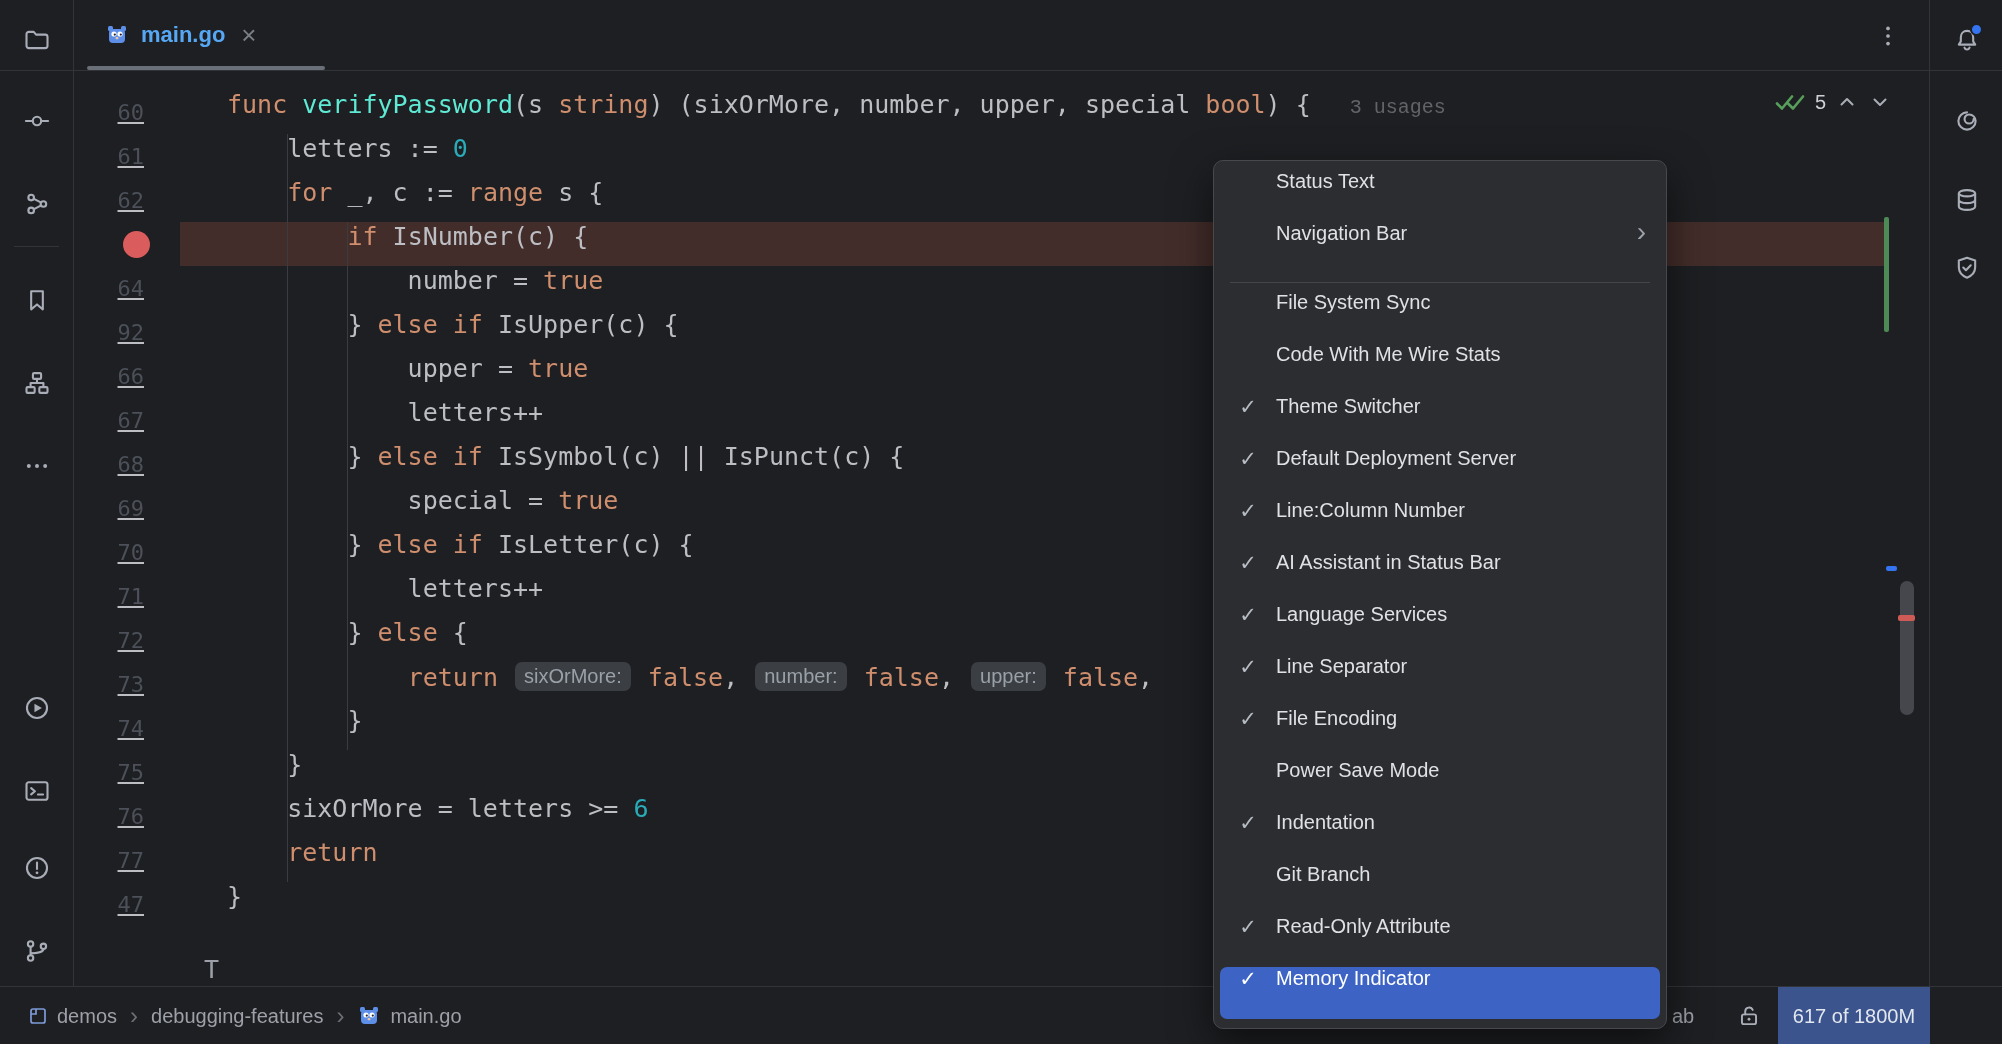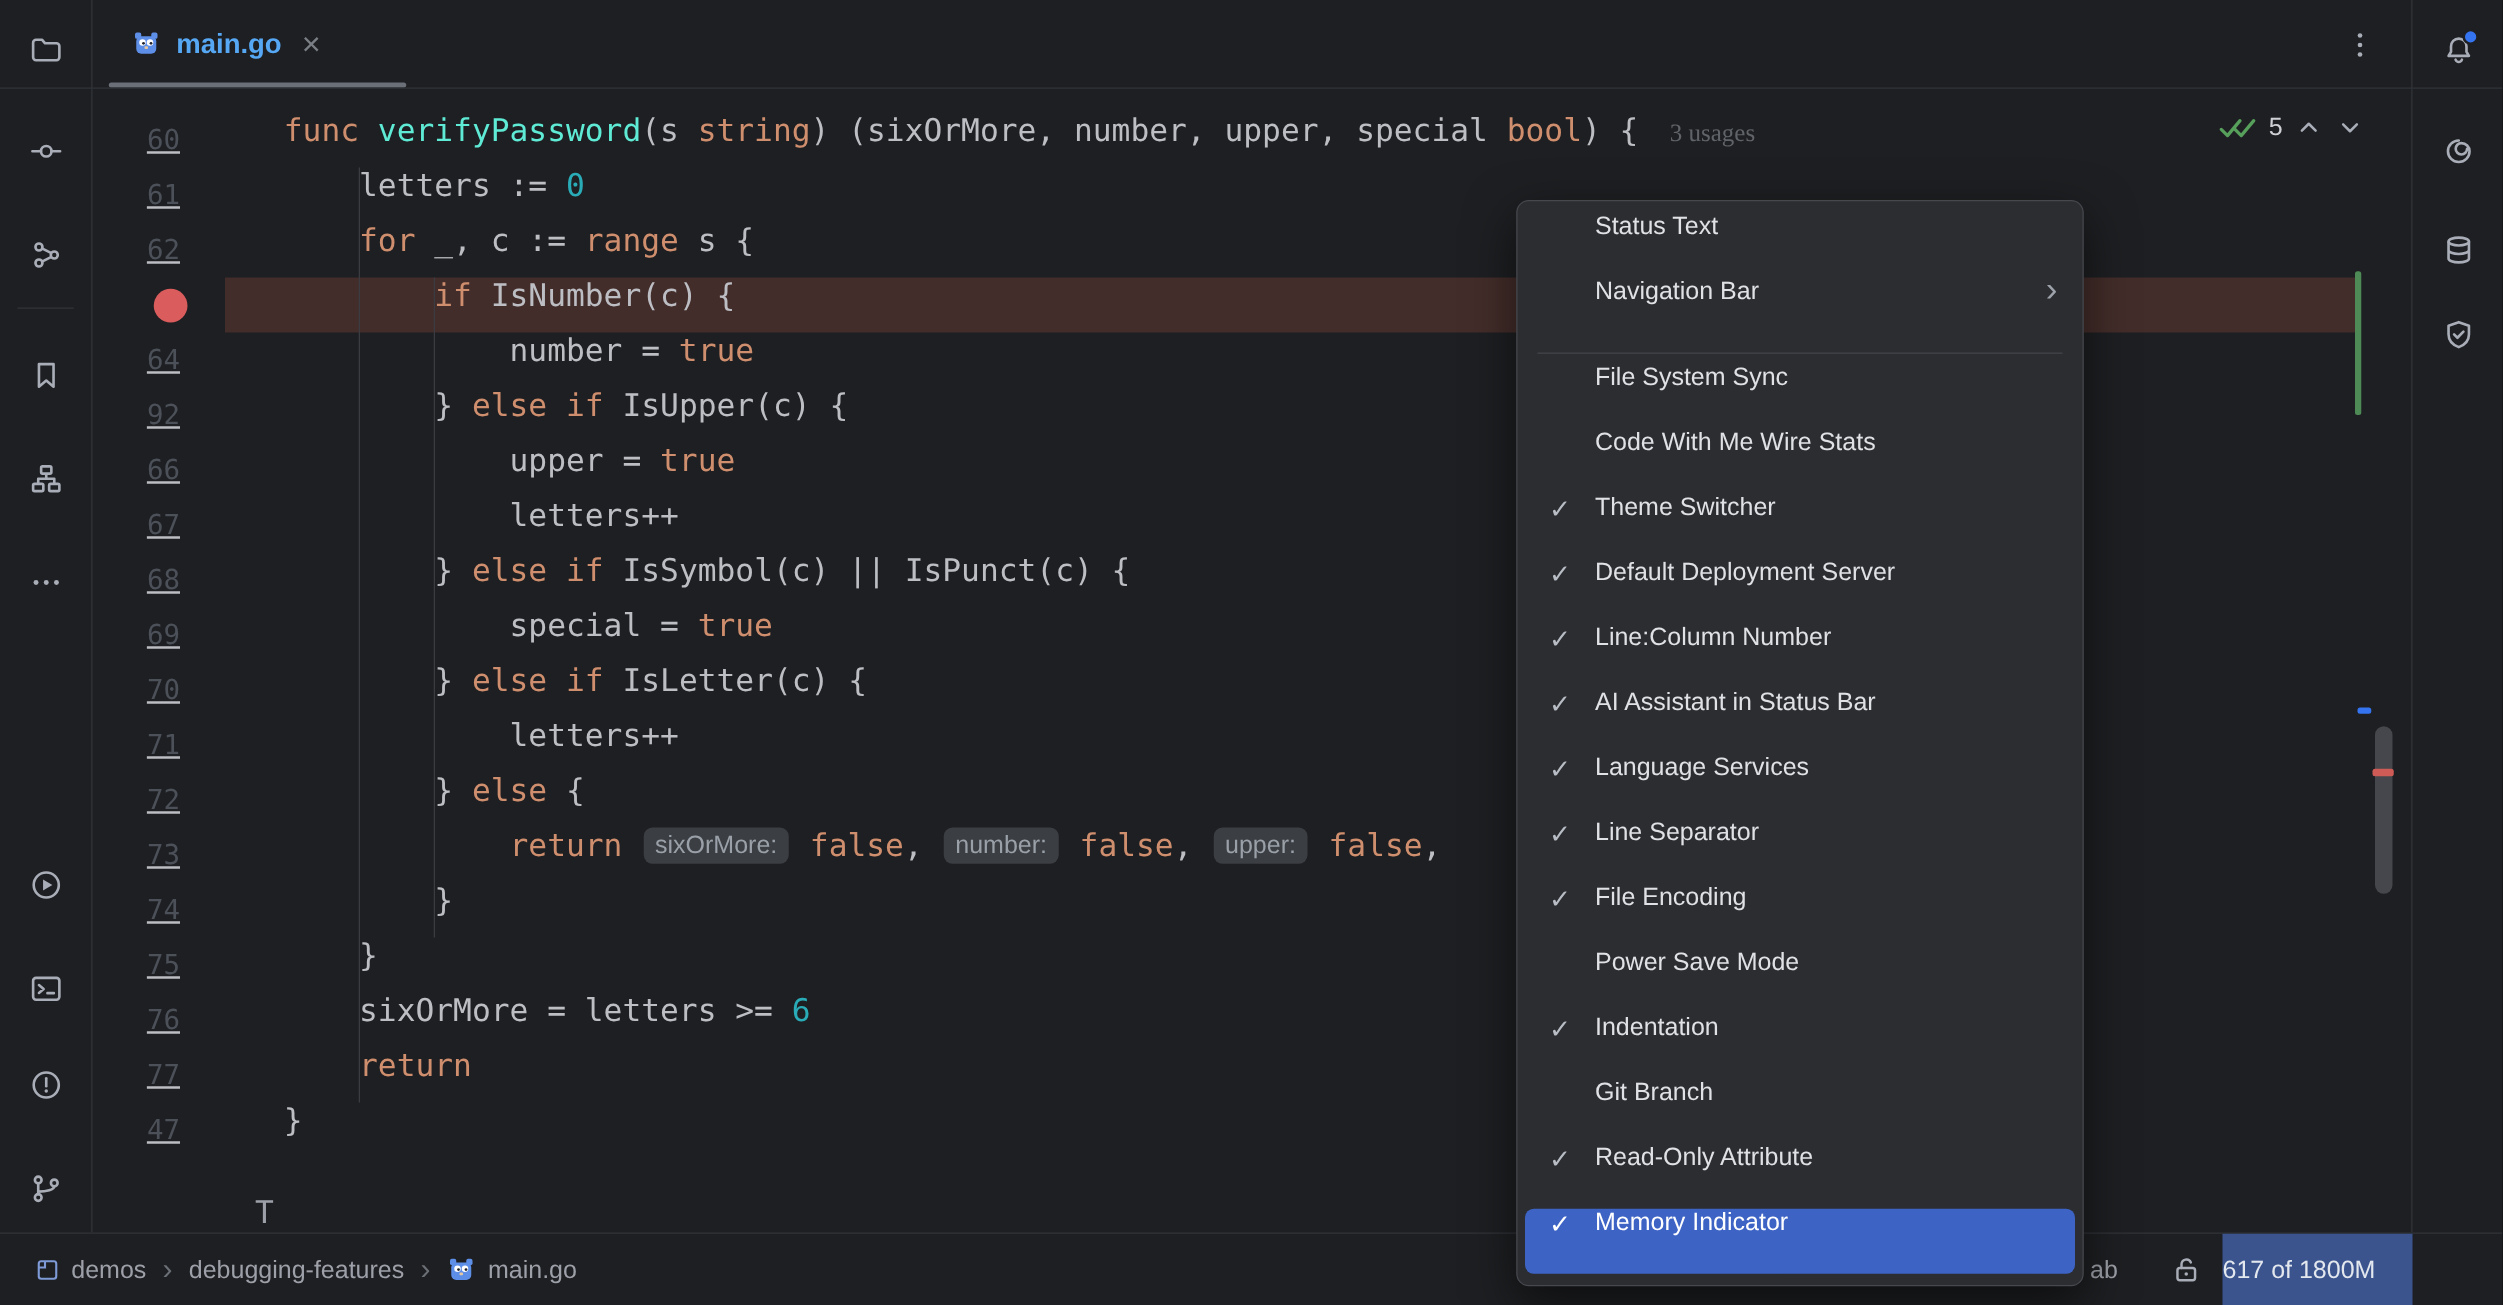--- a/index.html
+++ b/index.html
@@ -30,21 +30,21 @@
                color:#4b5059;font:22px "DejaVu Sans Mono",monospace;}
   .gutter-line.bp{padding-right:30px;}
   .bp-dot{width:27px;height:27px;border-radius:50%;background:#db5c5c;}
   .code-col{flex:1;margin-right:45px;padding-top:19px;position:relative;overflow:hidden;}
   .code-line{height:44px;line-height:44px;white-space:pre;font:25px "DejaVu Sans Mono",monospace;padding-left:47px;}
   .code-line.hl{background:#432d2a;}
   .tok-kw{color:#cf8e6d;}
   .tok-fn{color:#5eead4;}
   .tok-num{color:#2aacb8;}
   .tok-def{color:#bcbec4;}
-  .tok-usage{font-family:Liberation Serif, serif;font-size:20px;color:#606469;}
+  .tok-usage{font-family:Liberation Mono, monospace;font-size:20px;color:#606469;}
   .tok-chip{display:inline-block;background:#3b3e43;color:#9aa0a8;border-radius:7px;
             font-family:"Liberation Sans",sans-serif;font-size:20px;line-height:29px;
             padding:0 9px;margin:0 2px;vertical-align:3px;}
   .iguide{position:absolute;width:1px;background:#3a3c41;}
   .stray{position:absolute;left:24px;top:884px;color:#9da0a8;font:25px "DejaVu Sans Mono",monospace;}
   .inspect{position:absolute;left:1700px;top:17px;height:28px;display:flex;align-items:center;gap:9px;}
   .inspect .count{font-size:20px;color:#ced0d6;}
   .an-green{position:absolute;left:1810px;top:146px;width:5px;height:115px;background:#4e8a55;border-radius:2px;}
   .scroll-thumb{position:absolute;left:1826px;top:510px;width:14px;height:134px;background:rgba(171,176,186,.28);border-radius:7px;}
   .tick-blue{position:absolute;left:1812px;top:495px;width:11px;height:5px;background:#3574f0;border-radius:2px;}
@@ -61,21 +61,21 @@
   .menu-sep{height:1px;background:#43454a;margin:8px 16px;}
   
   .statusbar{position:absolute;left:0;top:986px;width:2002px;height:58px;background:#1e1f22;
              border-top:1px solid #313438;font-size:20px;color:#9da0a8;}
   .breadcrumb{position:absolute;left:28px;top:0;height:58px;display:flex;align-items:center;gap:13px;}
   .bc-item{display:flex;align-items:center;gap:9px;}
   .bc-sep{color:#6b6f76;font-size:24px;}
   .sb-ab{position:absolute;left:1672px;top:0;line-height:58px;color:#9da0a8;}
   .sb-lock{position:absolute;left:1736px;top:16px;}
   .sb-mem{position:absolute;left:1778px;top:0;width:152px;height:58px;background:#3b548e;color:#e3e7ee;
-          display:flex;align-items:center;justify-content:flex-start;}
+          display:flex;align-items:center;justify-content:center;}
   .icon{display:inline-flex;align-items:center;justify-content:center;}
 </style>
 </head>
 <body>
 
 <div class="window">
 
   <div class="leftbar">
     <div class="bar-sep" style="top:246px;"></div>
   <div class="tool-btn" style="top: 20px;">

